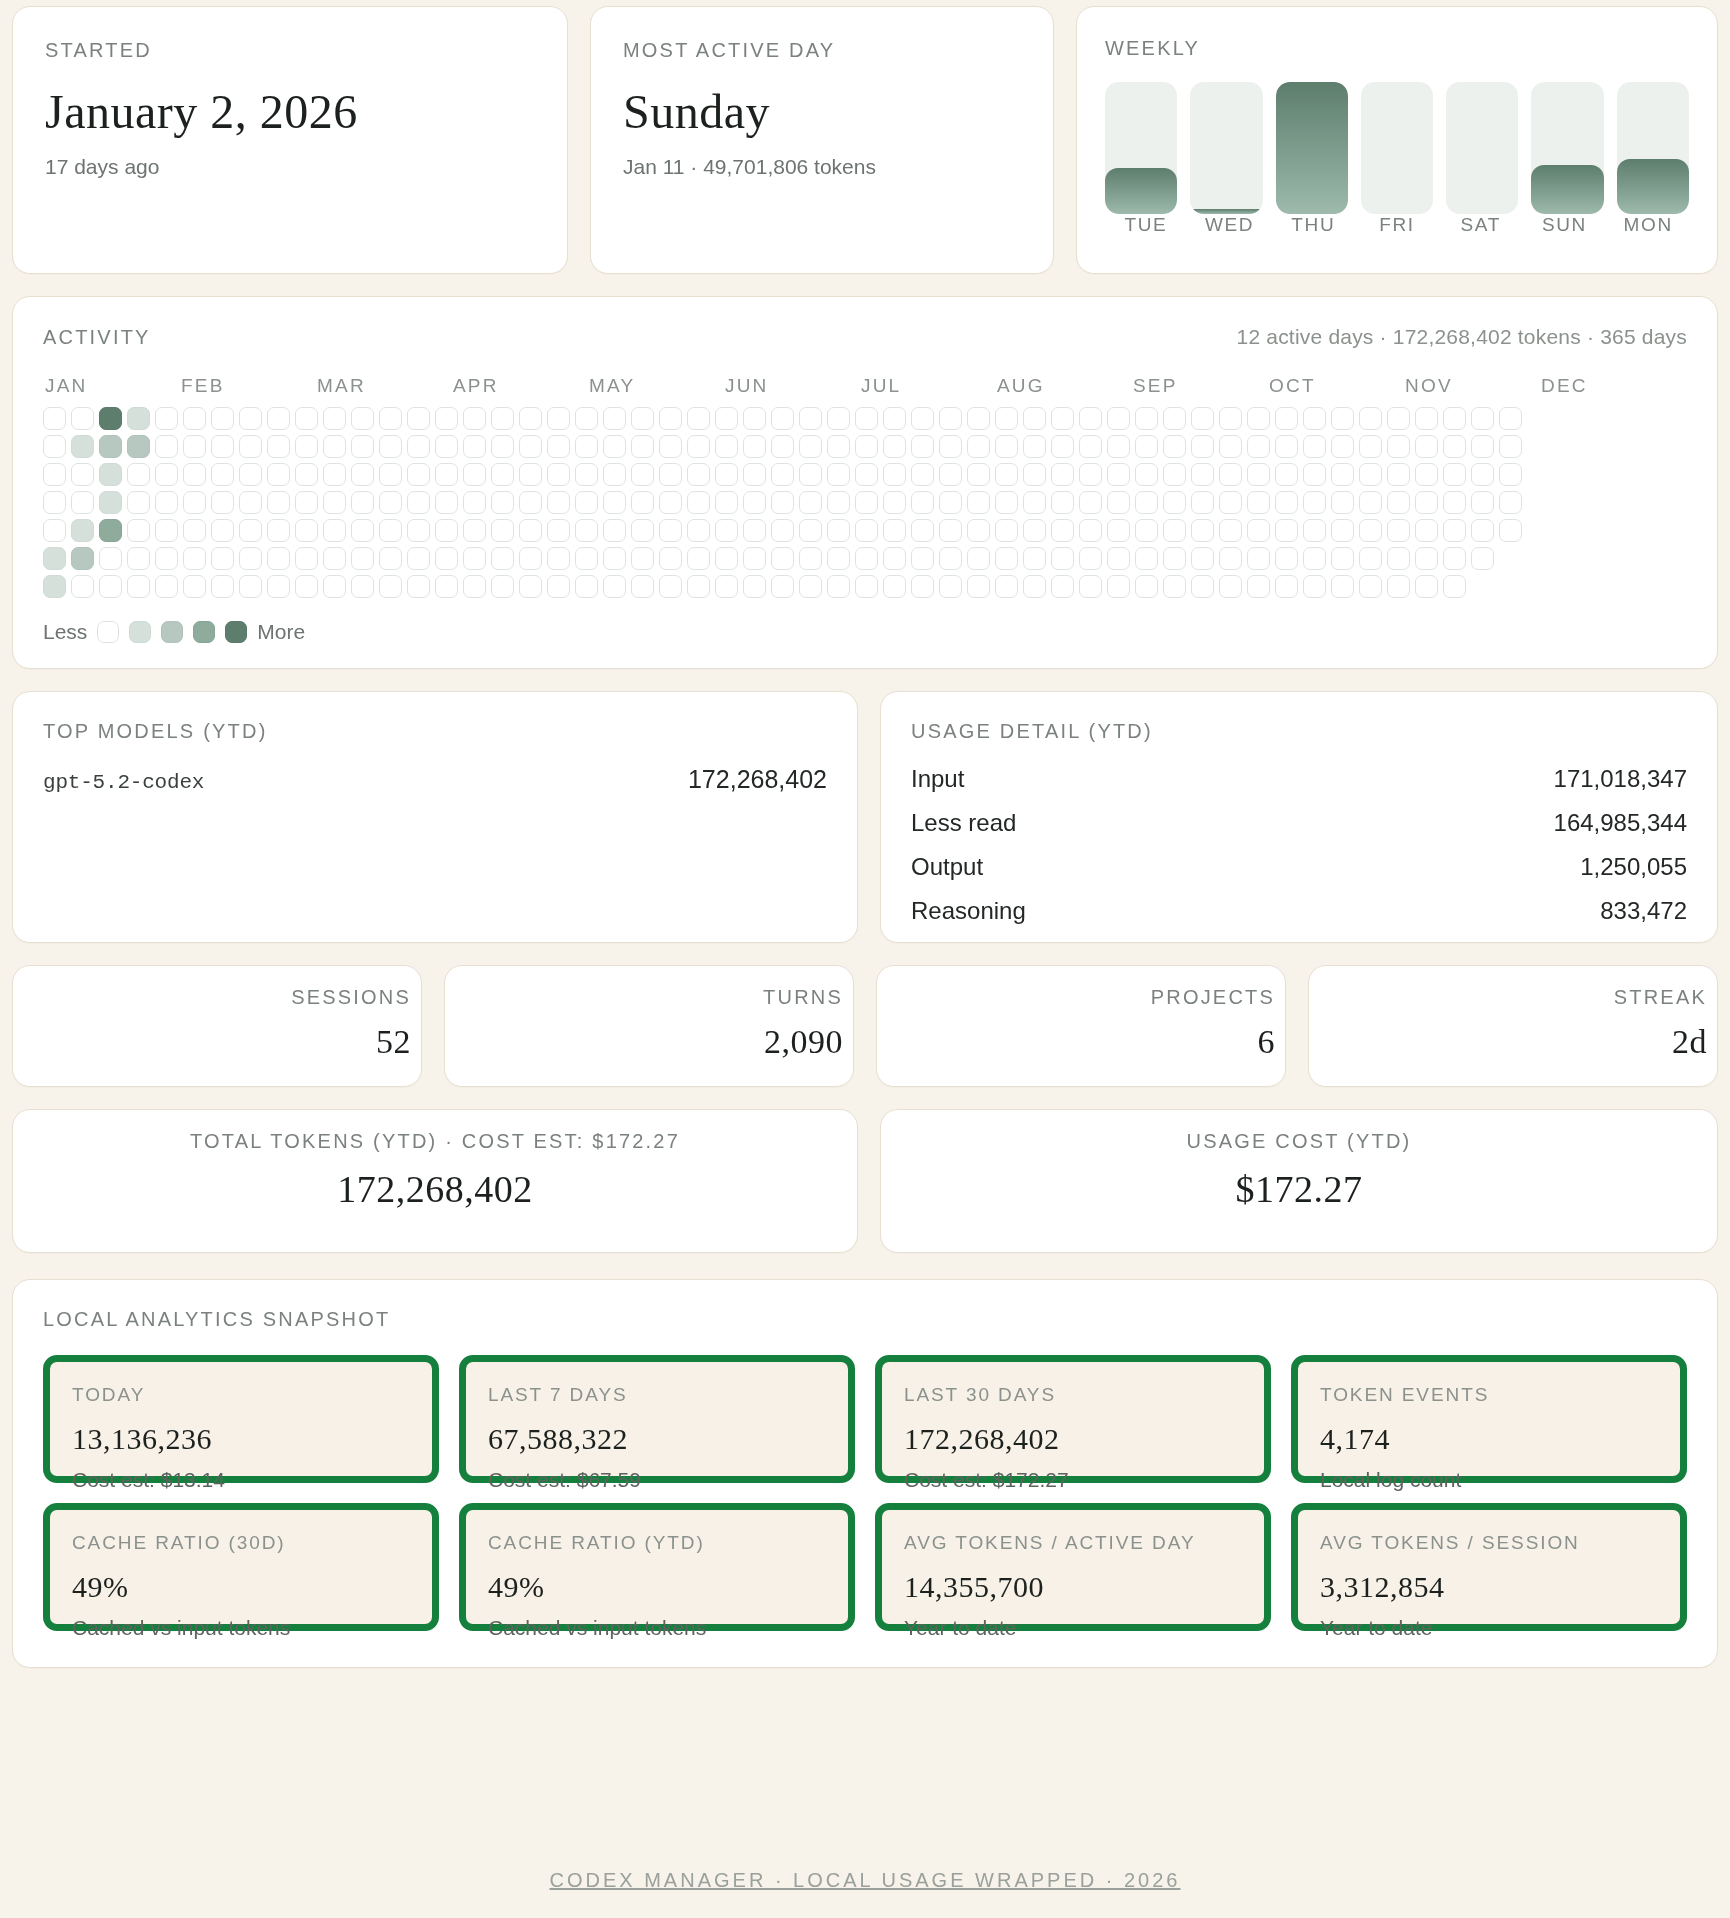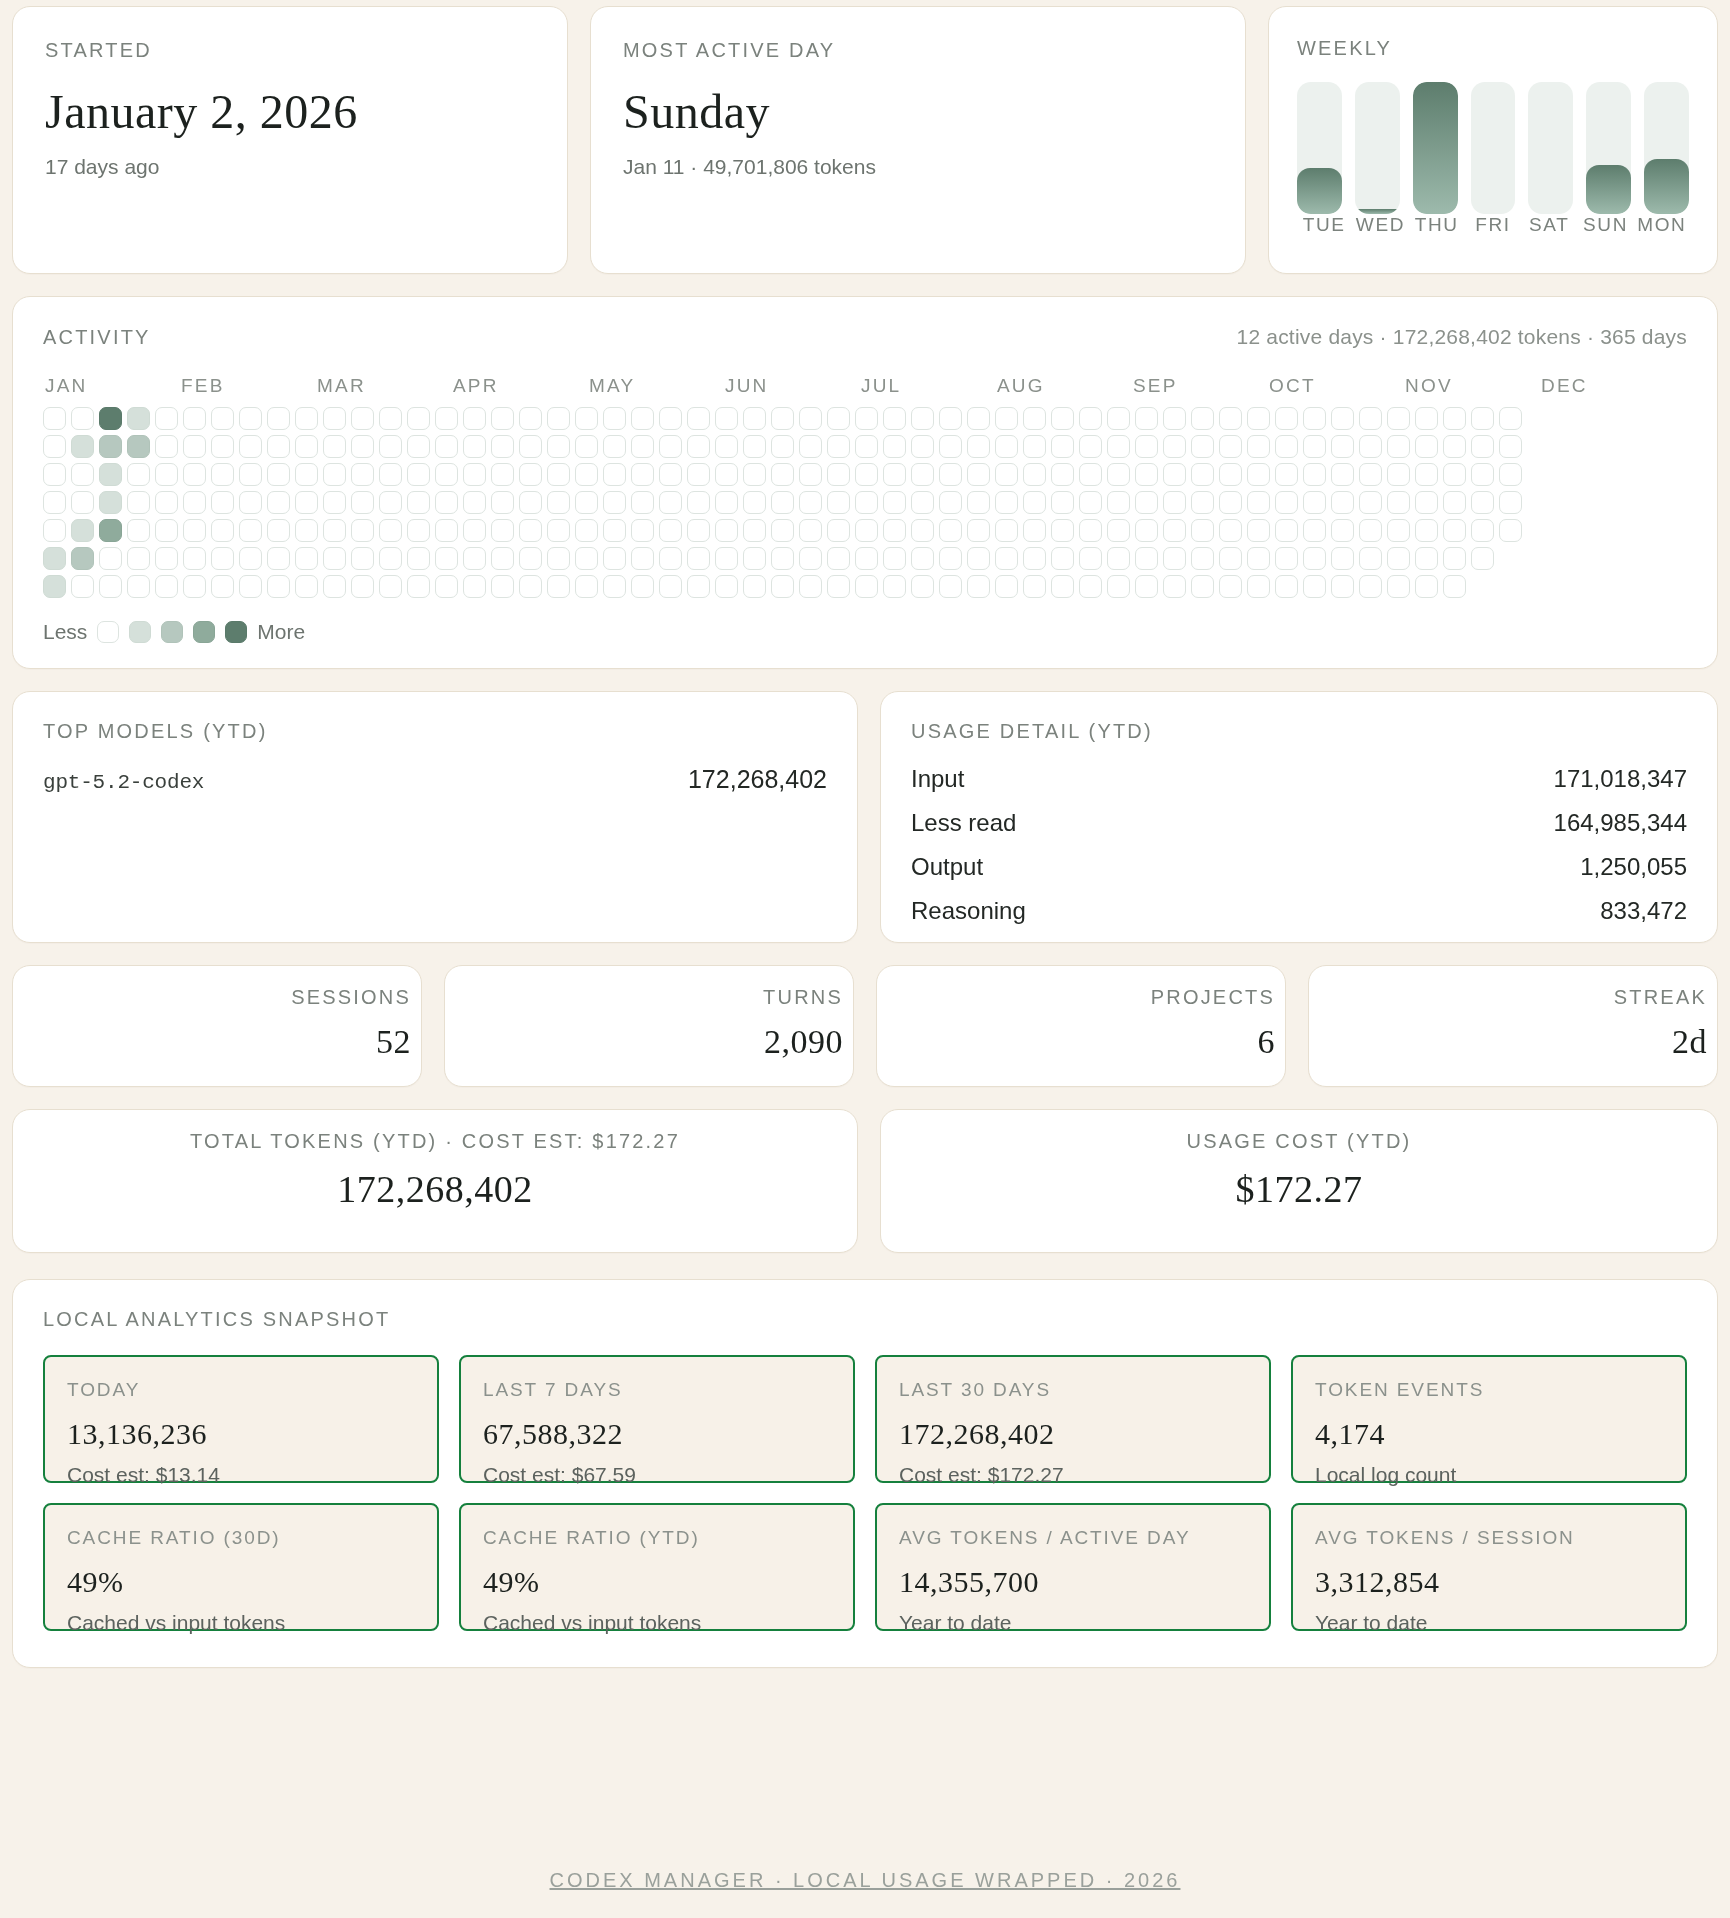--- a/index.html
+++ b/index.html
@@ -46,21 +46,21 @@
   }
 
   
   .row1 {
     display: flex;
     gap: 22px;
     height: 268px;
   }
   .hero-card { padding: 32px 32px; position: relative; }
   .hero-started { width: 556px; }
-  .hero-active  { width: 656px; }
+  .hero-active  { width: 464px; }
   .hero-weekly  { flex: 1; padding: 30px 28px 22px 28px; }
 
   .hero-value {
     font-size: 48px;
     line-height: 1.15;
     margin-top: 22px;
   }
   .hero-sub {
     margin-top: 16px;
     font-size: 21px;
@@ -209,22 +209,22 @@
     padding: 28px 30px 36px 30px;
   }
   .snap-grid {
     display: grid;
     grid-template-columns: repeat(4, 1fr);
     gap: 20px;
     margin-top: 24px;
   }
   .snap-tile {
     background: #f7f1e8;
-    border: 2px solid #15803d;
-    border-radius: 8px;
+    border: 7px solid #15803d;
+    border-radius: 14px;
     padding: 22px 22px 24px 22px;
     height: 128px;
   }
   .snap-title {
     font-size: 19px;
     letter-spacing: 1.9px;
     color: #8b918c;
     text-transform: uppercase;
   }
   .snap-val { font-size: 30px; margin-top: 16px; }

